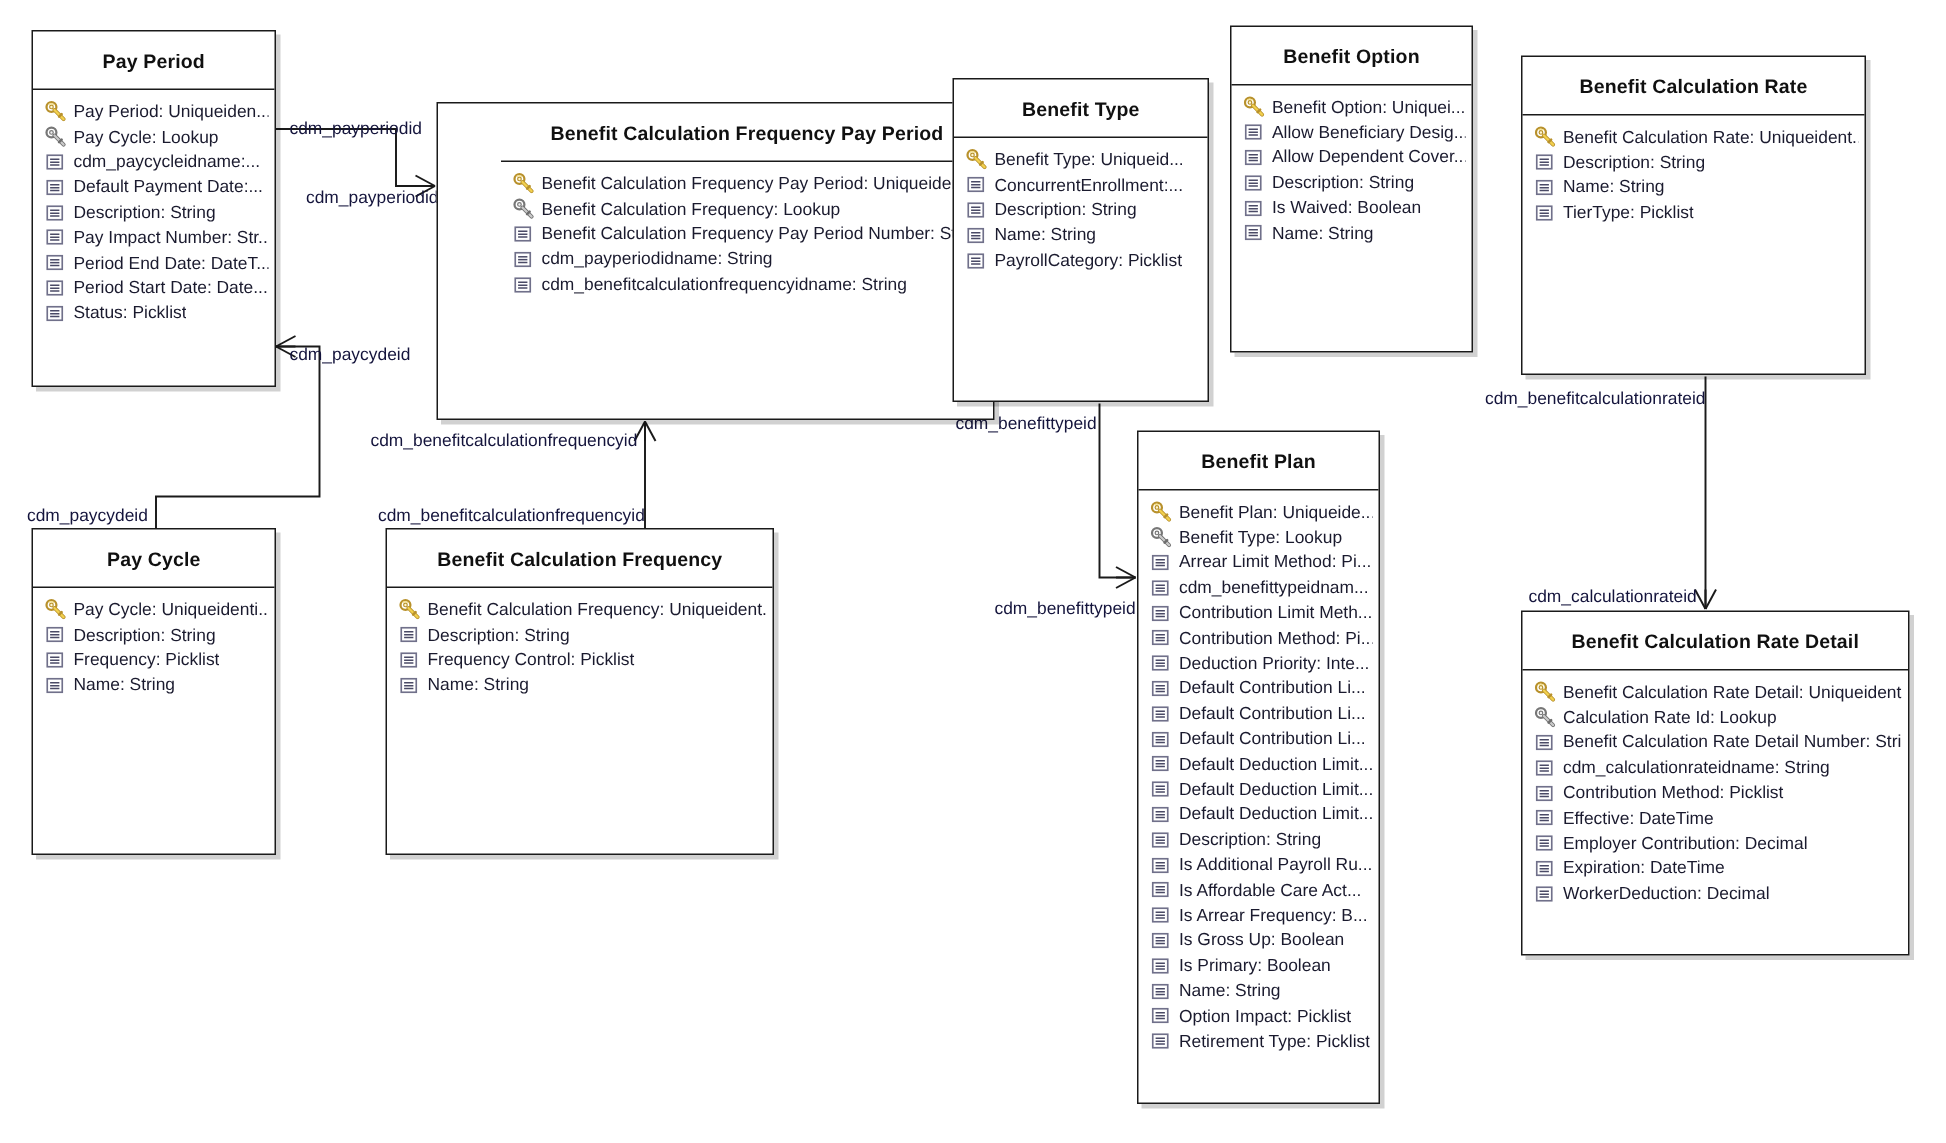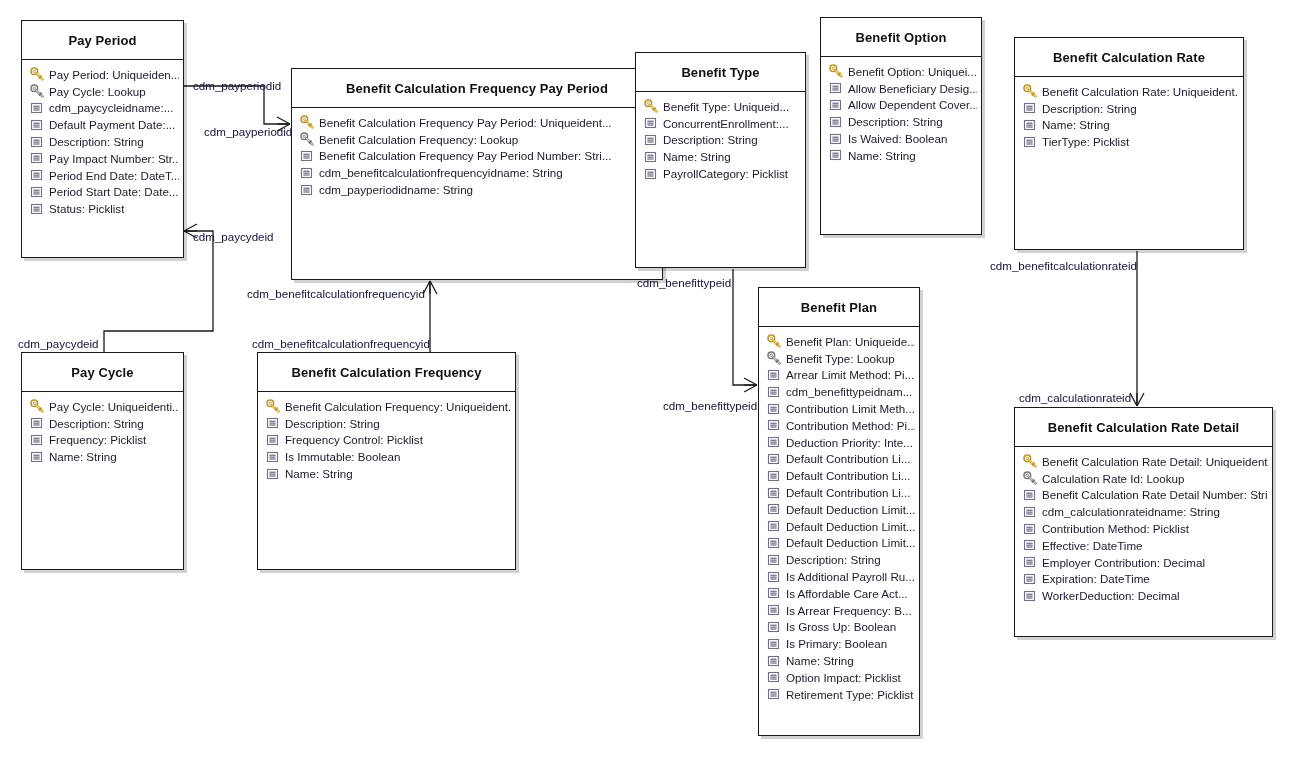--- a/index.html
+++ b/index.html
@@ -252,21 +252,21 @@
                 <rect x="1.5" y="2.5" width="10" height="9" fill="#ffffff" stroke="#70708a" stroke-width="1.1"></rect>
                 <line x1="3.4" y1="5.2" x2="9.6" y2="5.2" stroke="#4a4a66" stroke-width="1"></line>
                 <line x1="3.4" y1="7.1" x2="9.6" y2="7.1" stroke="#4a4a66" stroke-width="1"></line>
                 <line x1="3.4" y1="9.0" x2="9.6" y2="9.0" stroke="#4a4a66" stroke-width="1"></line>
               </svg>
             </span>
             <span class="attr-label">Status: Picklist</span>
           </div>
         </div>
       </div>
-      <div class="entity" style="left: 291px; top: 68px; width: 372px; height: 212px;">
+      <div class="entity" style="left: 291px; top: 68px; width: 372px; height: 212px; padding-left: 42px;">
         <div class="entity-title">Benefit Calculation Frequency Pay Period</div>
         <div class="entity-attrs">
           <div class="attr">
             <span class="ico">
               <svg width="14" height="14" viewBox="0 0 14 14">
                 <circle cx="4.3" cy="4.3" r="3.3" fill="none" stroke="#b8912c" stroke-width="1.5"></circle>
                 <circle cx="4.3" cy="4.3" r="1.2" fill="#fff7d0" stroke="#b8912c" stroke-width="0.8"></circle>
                 <path d="M6.3 6.3 L12.4 12.4" stroke="#b8912c" stroke-width="2.6" stroke-linecap="round"></path>
                 <path d="M6.3 6.3 L12.4 12.4" stroke="#f2d04e" stroke-width="1.5" stroke-linecap="round"></path>
                 <path d="M9.4 10.8 L11.1 9.1" stroke="#b8912c" stroke-width="1.7" stroke-linecap="round"></path>
@@ -300,32 +300,32 @@
           </div>
           <div class="attr">
             <span class="ico">
               <svg width="14" height="14" viewBox="0 0 14 14">
                 <rect x="1.5" y="2.5" width="10" height="9" fill="#ffffff" stroke="#70708a" stroke-width="1.1"></rect>
                 <line x1="3.4" y1="5.2" x2="9.6" y2="5.2" stroke="#4a4a66" stroke-width="1"></line>
                 <line x1="3.4" y1="7.1" x2="9.6" y2="7.1" stroke="#4a4a66" stroke-width="1"></line>
                 <line x1="3.4" y1="9.0" x2="9.6" y2="9.0" stroke="#4a4a66" stroke-width="1"></line>
               </svg>
             </span>
+            <span class="attr-label">cdm_payperiodidname: String</span>
+          </div>
+          <div class="attr">
+            <span class="ico">
+              <svg width="14" height="14" viewBox="0 0 14 14">
+                <rect x="1.5" y="2.5" width="10" height="9" fill="#ffffff" stroke="#70708a" stroke-width="1.1"></rect>
+                <line x1="3.4" y1="5.2" x2="9.6" y2="5.2" stroke="#4a4a66" stroke-width="1"></line>
+                <line x1="3.4" y1="7.1" x2="9.6" y2="7.1" stroke="#4a4a66" stroke-width="1"></line>
+                <line x1="3.4" y1="9.0" x2="9.6" y2="9.0" stroke="#4a4a66" stroke-width="1"></line>
+              </svg>
+            </span>
             <span class="attr-label">cdm_benefitcalculationfrequencyidname: String</span>
-          </div>
-          <div class="attr">
-            <span class="ico">
-              <svg width="14" height="14" viewBox="0 0 14 14">
-                <rect x="1.5" y="2.5" width="10" height="9" fill="#ffffff" stroke="#70708a" stroke-width="1.1"></rect>
-                <line x1="3.4" y1="5.2" x2="9.6" y2="5.2" stroke="#4a4a66" stroke-width="1"></line>
-                <line x1="3.4" y1="7.1" x2="9.6" y2="7.1" stroke="#4a4a66" stroke-width="1"></line>
-                <line x1="3.4" y1="9.0" x2="9.6" y2="9.0" stroke="#4a4a66" stroke-width="1"></line>
-              </svg>
-            </span>
-            <span class="attr-label">cdm_payperiodidname: String</span>
           </div>
         </div>
       </div>
       <div class="entity" style="left: 635px; top: 52px; width: 171px; height: 216px;">
         <div class="entity-title">Benefit Type</div>
         <div class="entity-attrs">
           <div class="attr">
             <span class="ico">
               <svg width="14" height="14" viewBox="0 0 14 14">
                 <circle cx="4.3" cy="4.3" r="3.3" fill="none" stroke="#b8912c" stroke-width="1.5"></circle>
@@ -849,31 +849,20 @@
           </div>
           <div class="attr">
             <span class="ico">
               <svg width="14" height="14" viewBox="0 0 14 14">
                 <rect x="1.5" y="2.5" width="10" height="9" fill="#ffffff" stroke="#70708a" stroke-width="1.1"></rect>
                 <line x1="3.4" y1="5.2" x2="9.6" y2="5.2" stroke="#4a4a66" stroke-width="1"></line>
                 <line x1="3.4" y1="7.1" x2="9.6" y2="7.1" stroke="#4a4a66" stroke-width="1"></line>
                 <line x1="3.4" y1="9.0" x2="9.6" y2="9.0" stroke="#4a4a66" stroke-width="1"></line>
               </svg>
             </span>
-            <span class="attr-label">Is Immutable: Boolean</span>
-          </div>
-          <div class="attr">
-            <span class="ico">
-              <svg width="14" height="14" viewBox="0 0 14 14">
-                <rect x="1.5" y="2.5" width="10" height="9" fill="#ffffff" stroke="#70708a" stroke-width="1.1"></rect>
-                <line x1="3.4" y1="5.2" x2="9.6" y2="5.2" stroke="#4a4a66" stroke-width="1"></line>
-                <line x1="3.4" y1="7.1" x2="9.6" y2="7.1" stroke="#4a4a66" stroke-width="1"></line>
-                <line x1="3.4" y1="9.0" x2="9.6" y2="9.0" stroke="#4a4a66" stroke-width="1"></line>
-              </svg>
-            </span>
             <span class="attr-label">Name: String</span>
           </div>
         </div>
       </div>
       <div class="entity" style="left: 1014px; top: 407px; width: 259px; height: 230px;">
         <div class="entity-title">Benefit Calculation Rate Detail</div>
         <div class="entity-attrs">
           <div class="attr">
             <span class="ico">
               <svg width="14" height="14" viewBox="0 0 14 14">

